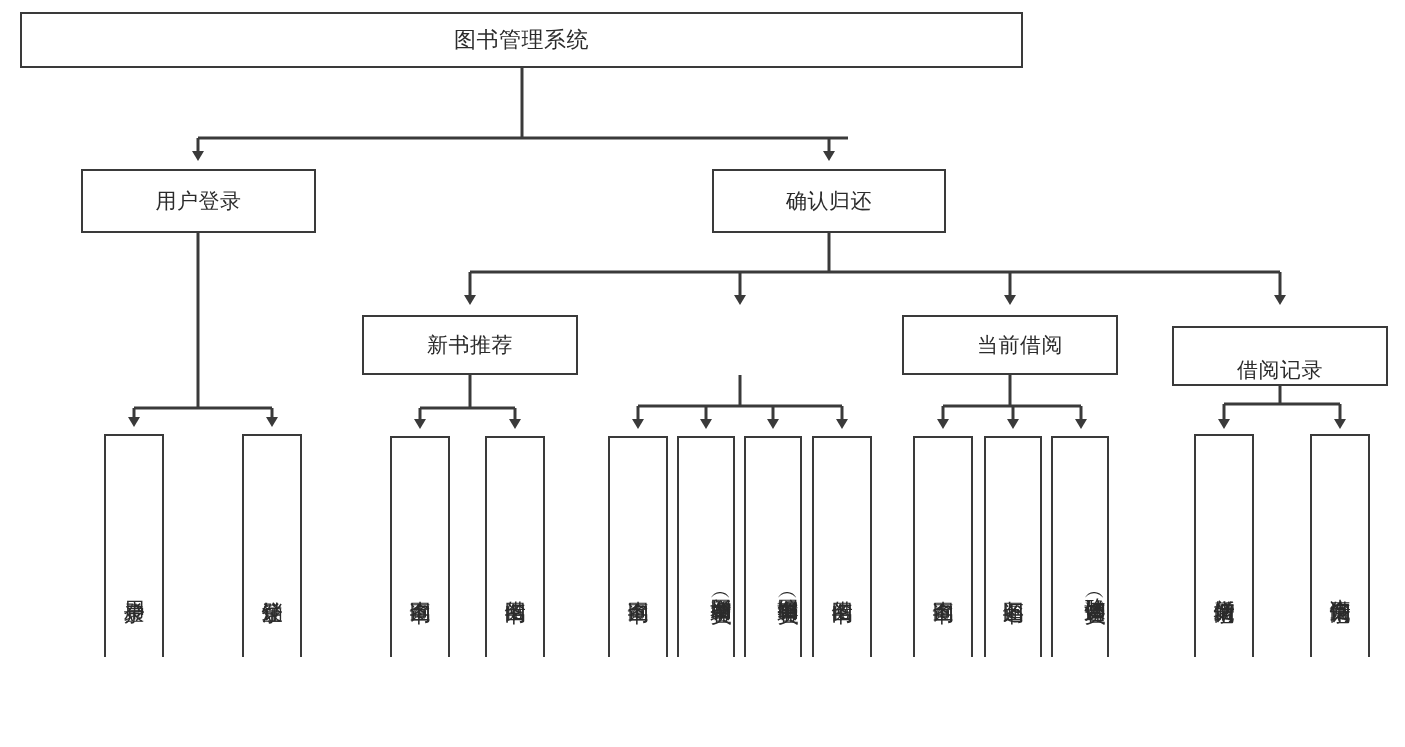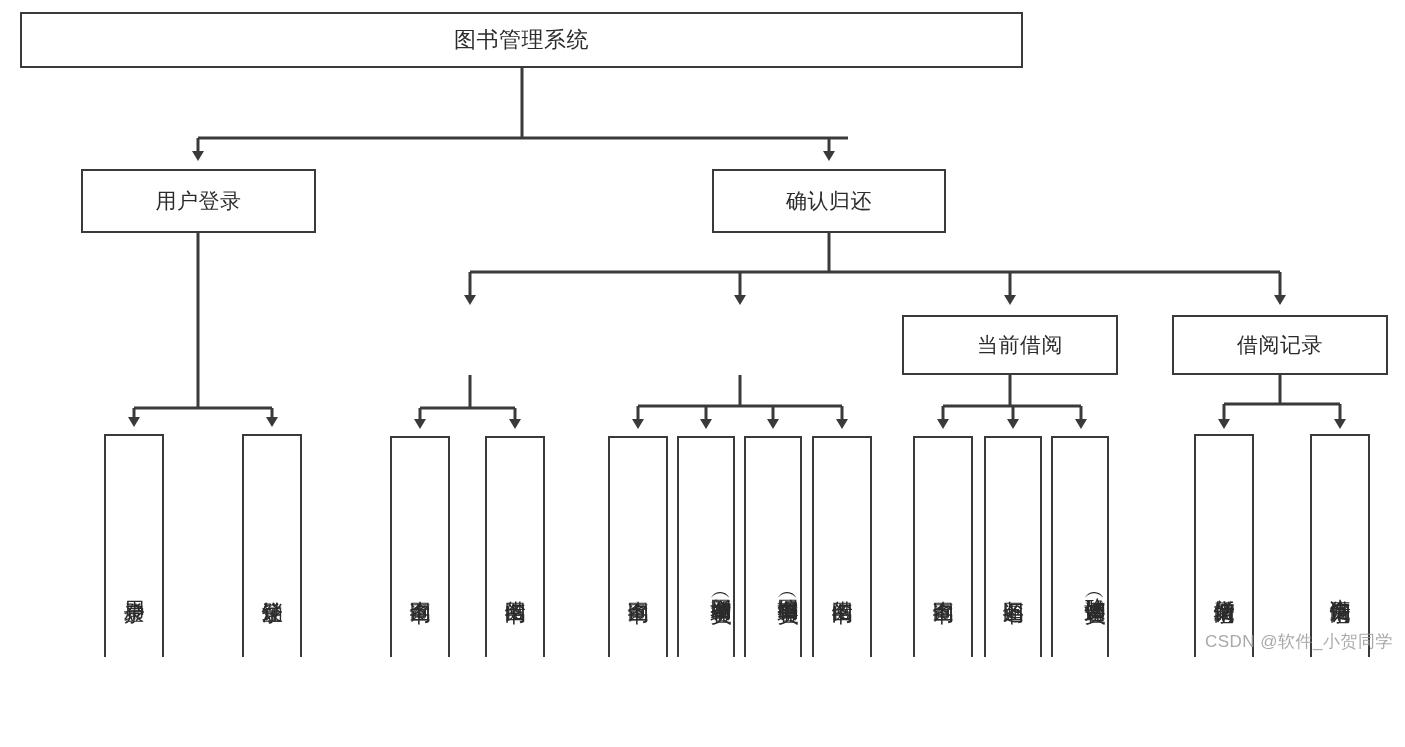--- a/index.html
+++ b/index.html
@@ -133,27 +133,30 @@
   </div>
 
   <div class="node h" style="left:81px; top:169px; width:235px; height:64px;">
     <span class="lbl">用户登录</span>
   </div>
 
   <div class="node h" style="left:712px; top:169px; width:234px; height:64px;">
     <span class="lbl">确认归还</span>
   </div>
 
+  <div class="node h" style="left:362px; top:315px; width:216px; height:60px;">
+    <span class="lbl">新书推荐</span>
+  </div>
 
 
   <div class="node h" style="left:902px; top:315px; width:216px; height:60px;padding-left:20px;">
     <span class="lbl">当前借阅</span>
   </div>
 
-  <div class="node h" style="left:1172px; top:315px; width:216px; height:60px;">
+  <div class="node h" style="left:1172px; top:326px; width:216px; height:60px;align-items:flex-end;">
     <span class="lbl">借阅记录</span>
   </div>
 
   <div class="node v mid" style="left:104px; top:434px; width:60px; height:303px;">
     <span class="lbl">用户登录</span>
   </div>
 
   <div class="node v mid" style="left:242px; top:434px; width:60px; height:303px;">
     <span class="lbl">注销登录</span>
   </div>
@@ -195,15 +198,14 @@
   </div>
 
   <div class="node v mid" style="left:1194px; top:434px; width:60px; height:301px;">
     <span class="lbl">新增借阅记录</span>
   </div>
 
   <div class="node v mid" style="left:1310px; top:434px; width:60px; height:301px;">
     <span class="lbl">查询借阅记录</span>
   </div>
 
-  <div id="watermark">CSDN @软件_小贺同学</div>
 
 </div>
 
 </body></html>

